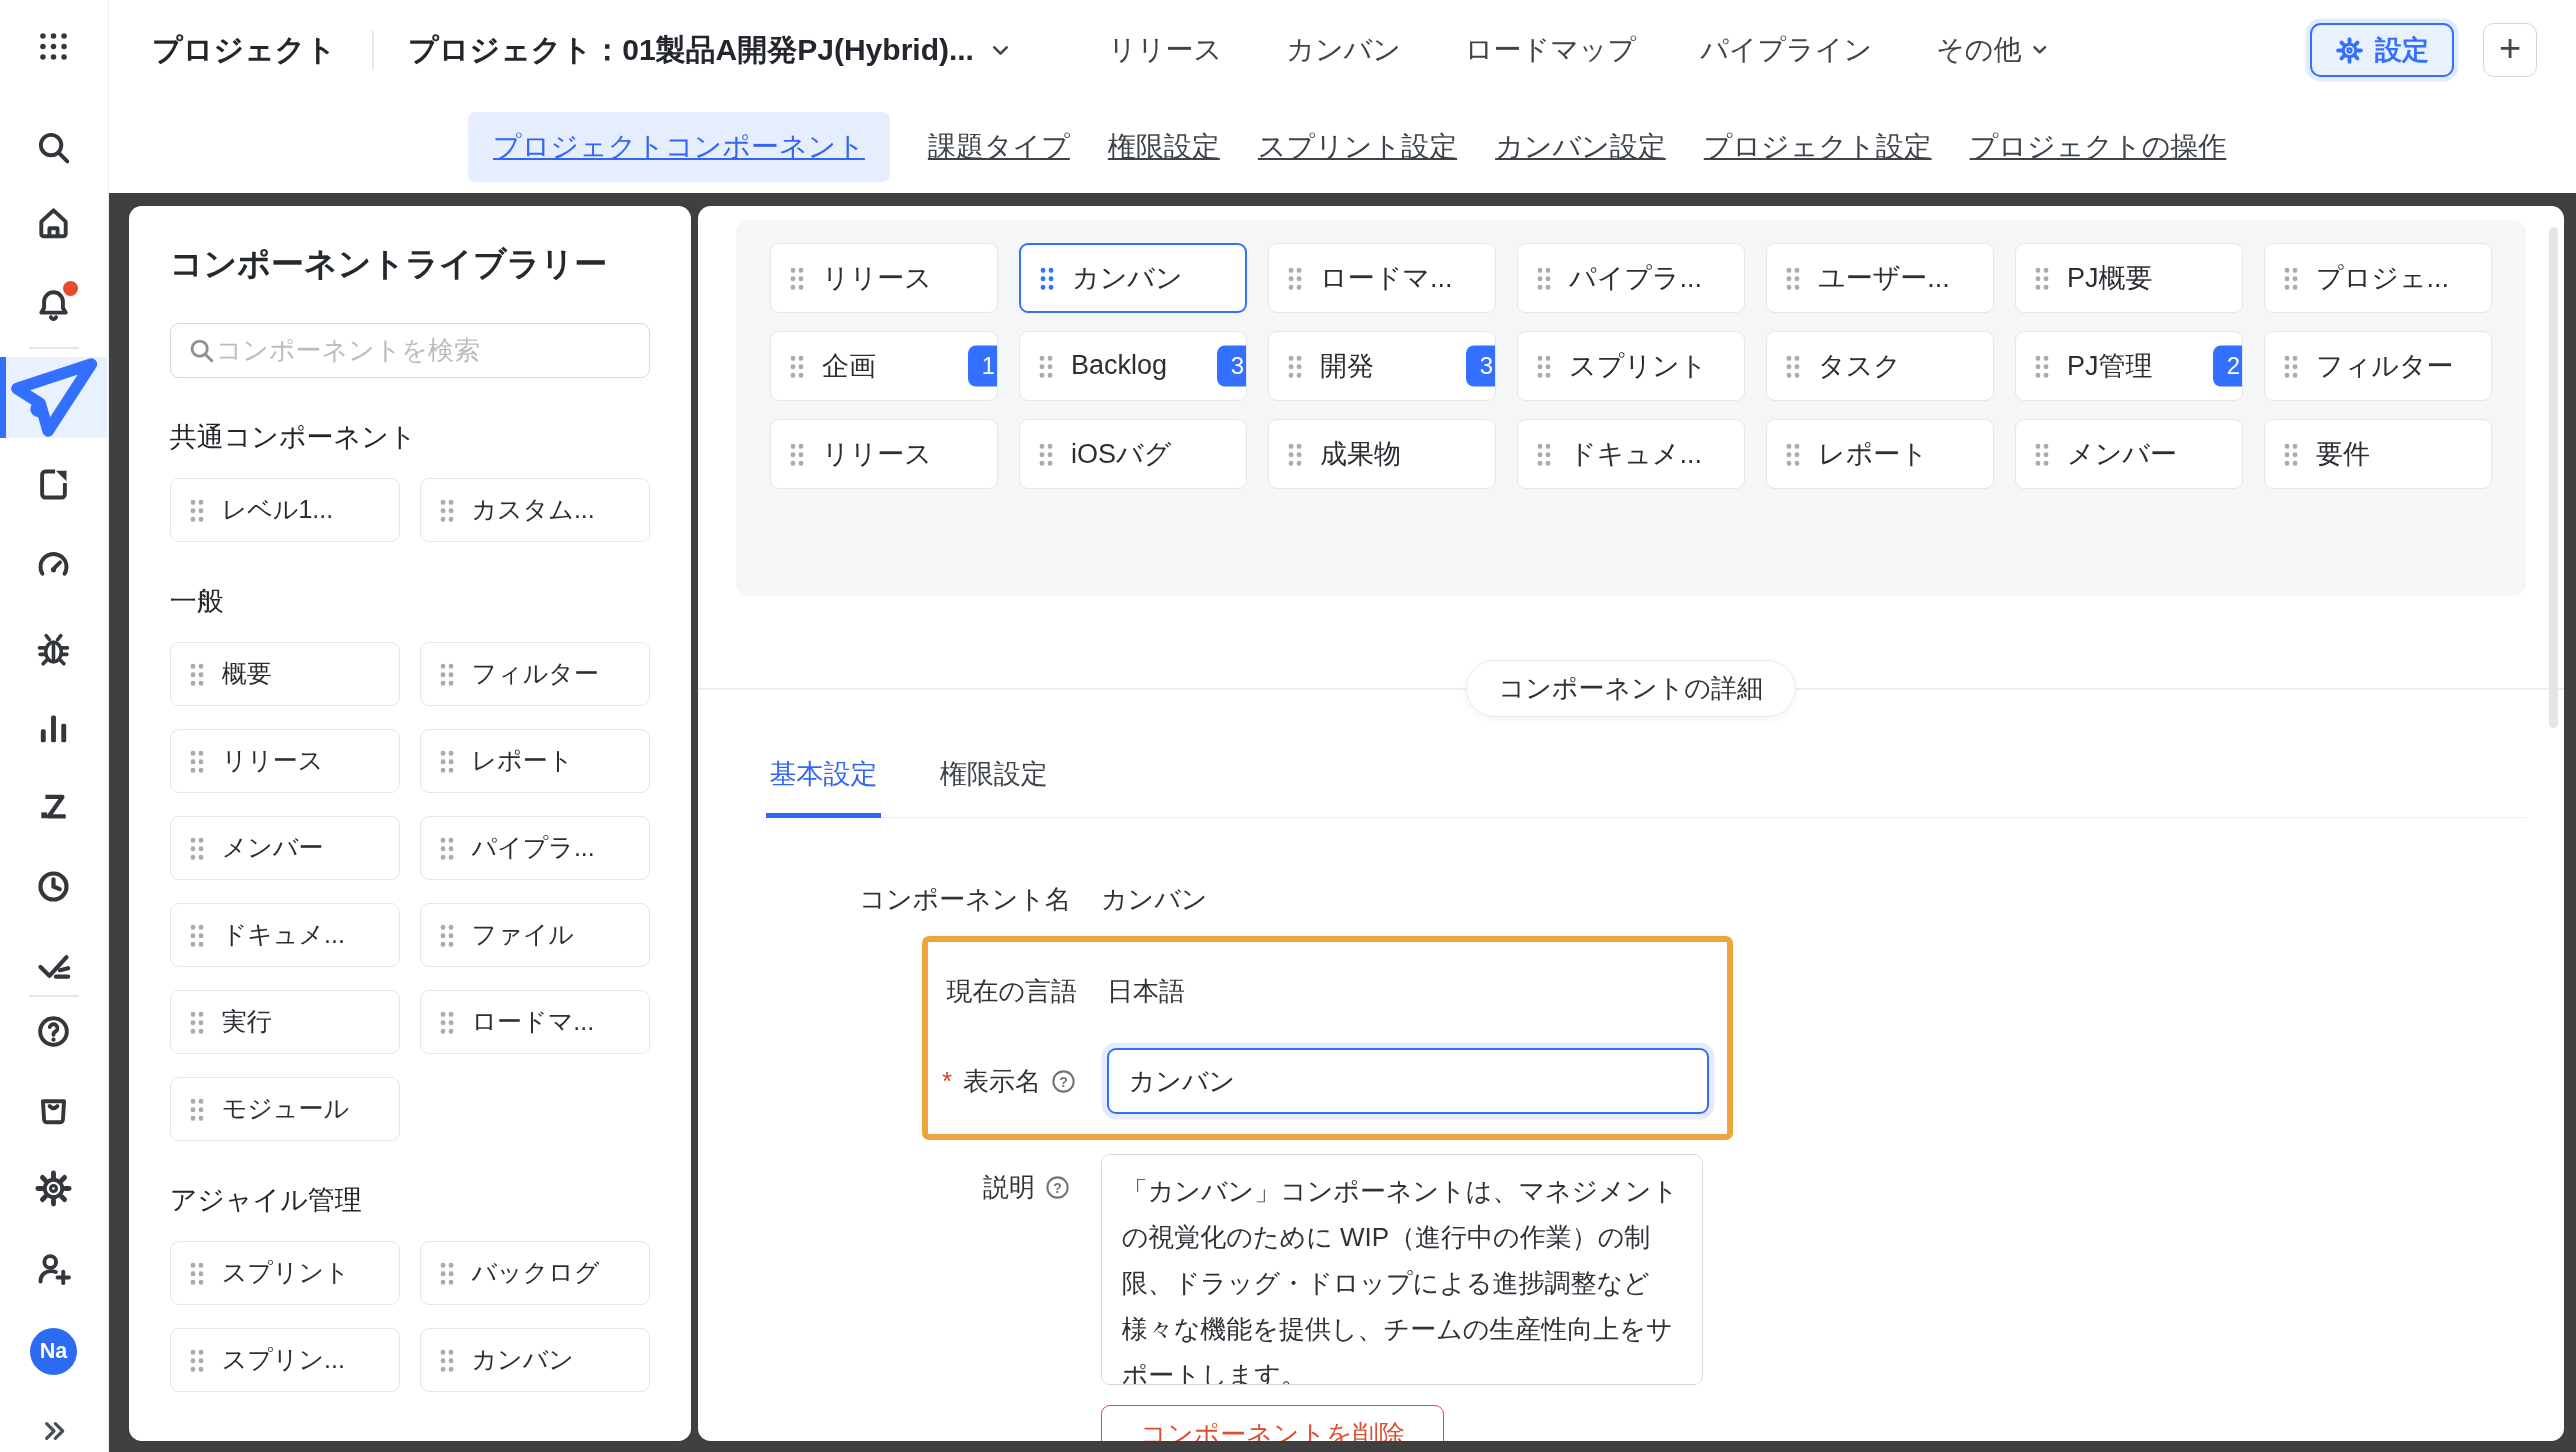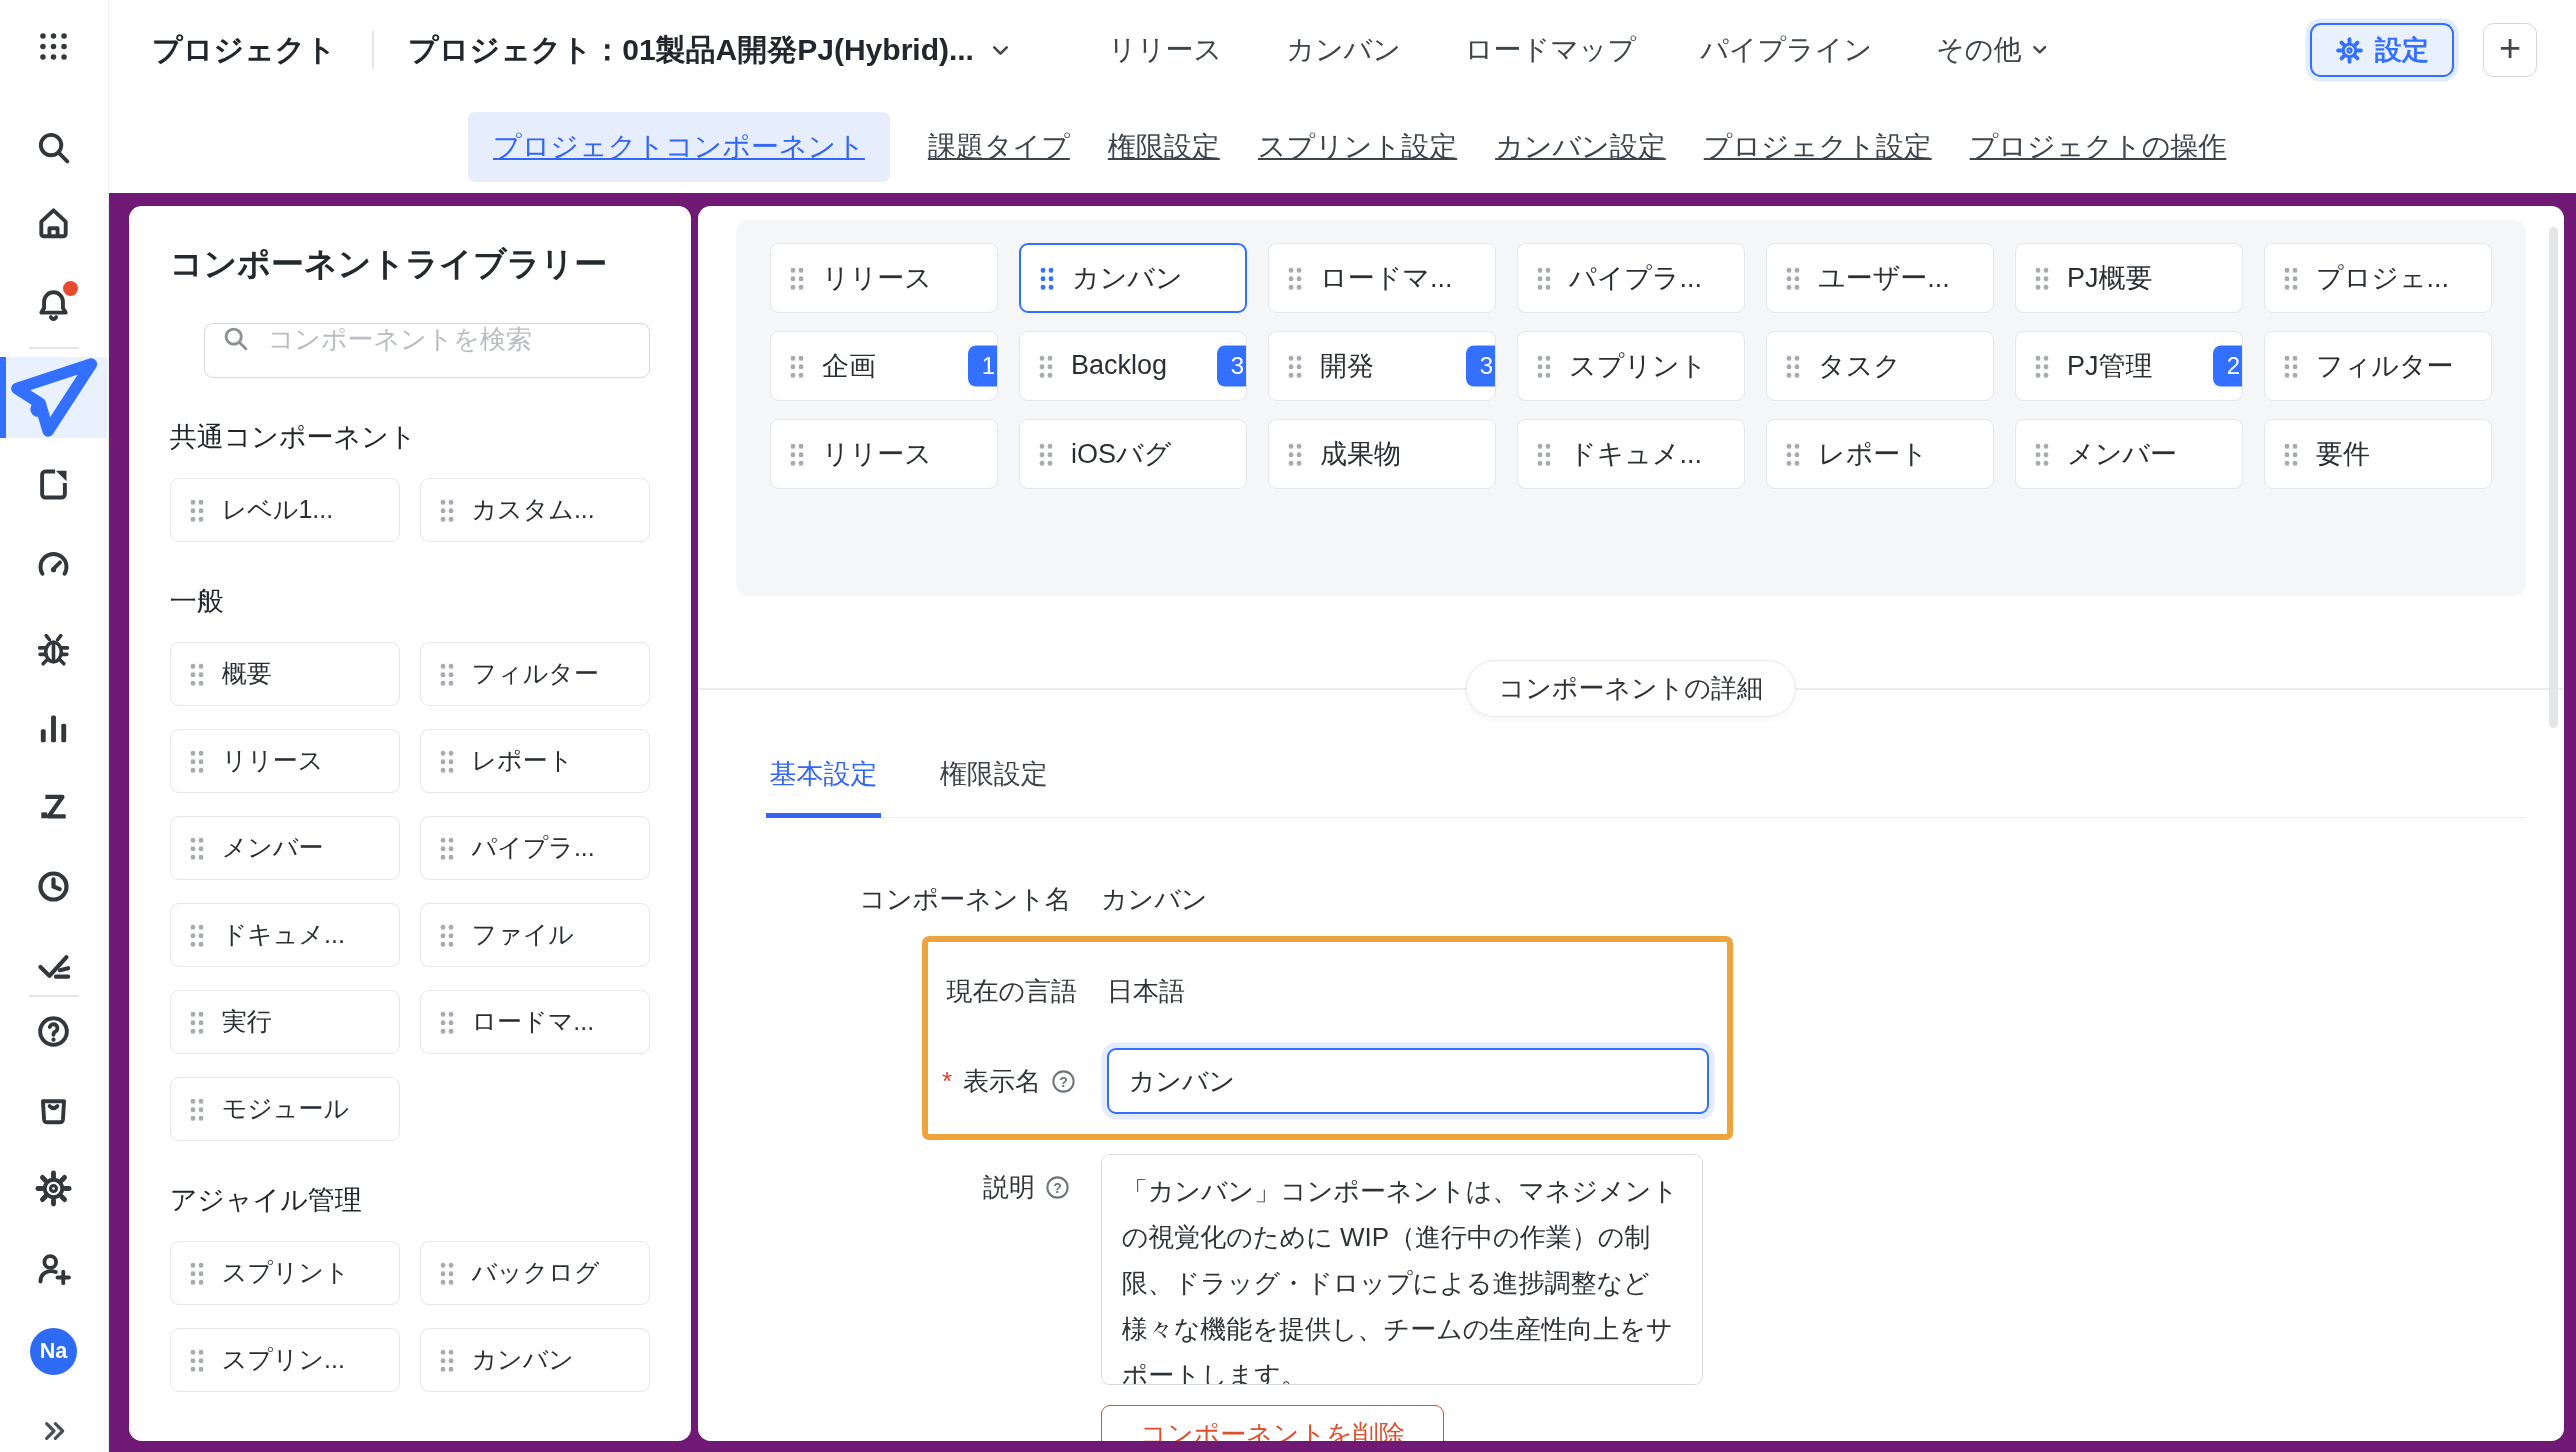--- a/index.html
+++ b/index.html
@@ -44,28 +44,28 @@
     align-items:center; justify-content:center; padding-bottom:3.6px; }
 
   
   .subnav { position:absolute; left:109px; right:0; top:100px; height:93px; background:#fff;
     display:flex; align-items:center; padding-left:359px; gap:38px; z-index:10; }
   .subnav .stab { font-size:28px; color:#3f444a; background:none; border:none; cursor:pointer;
     padding:0; white-space:nowrap; border-radius:7.2px;text-decoration:underline; }
   .subnav .stab.active { background:#e6eefe; color:#3366f4; padding:16px 25px; font-weight:500; }
 
   
-  .content { position:absolute; left:109px; right:0; top:193px; bottom:0; background:#701a75; }
+  .content { position:absolute; left:109px; right:0; top:193px; bottom:0; background:#404040; }
 
   
   .library { position:absolute; left:19.7px; top:12.5px; width:562px; bottom:10.7px; background:#fff;
     border-radius:12.5px; box-shadow:0 0.9px 3.6px rgba(0,0,0,.04); padding:36px 41px; overflow:hidden; }
   .lib-title { font-size:33px; font-weight:700; color:#24292e; }
   .lib-search { margin-top:36px; height:55px; border:1.8px solid #d6d9dc; border-radius:9px;
-    display:flex; align-items:flex-start; padding:0 16px; gap:18px; background:#fff;margin-left:34px; }
+    display:flex; align-items:center; padding:0 16px; gap:0; background:#fff; }
   .lib-search svg { width:29px; height:29px; flex:none; }
   .lib-search input { border:none; outline:none; font-size:26px; color:#2b3036; width:100%;
     font-family:inherit; background:transparent; }
   .lib-search input::placeholder { color:#b9bdc2; }
   .lib-section-label { margin-top:41px; font-size:27px; color:#22262b; font-weight:500; }
   .lib-grid { margin-top:23px; display:grid; grid-template-columns:1fr 1fr; gap:23px 19.7px; }
 
   .chip { position:relative; height:64px; background:#fff; border:1.8px solid #e4e6e9; border-radius:9px;
     display:flex; align-items:center; padding-left:18px; gap:18px; cursor:grab; font-size:25px; color:#2b2f34;
     white-space:nowrap; overflow:hidden; }

